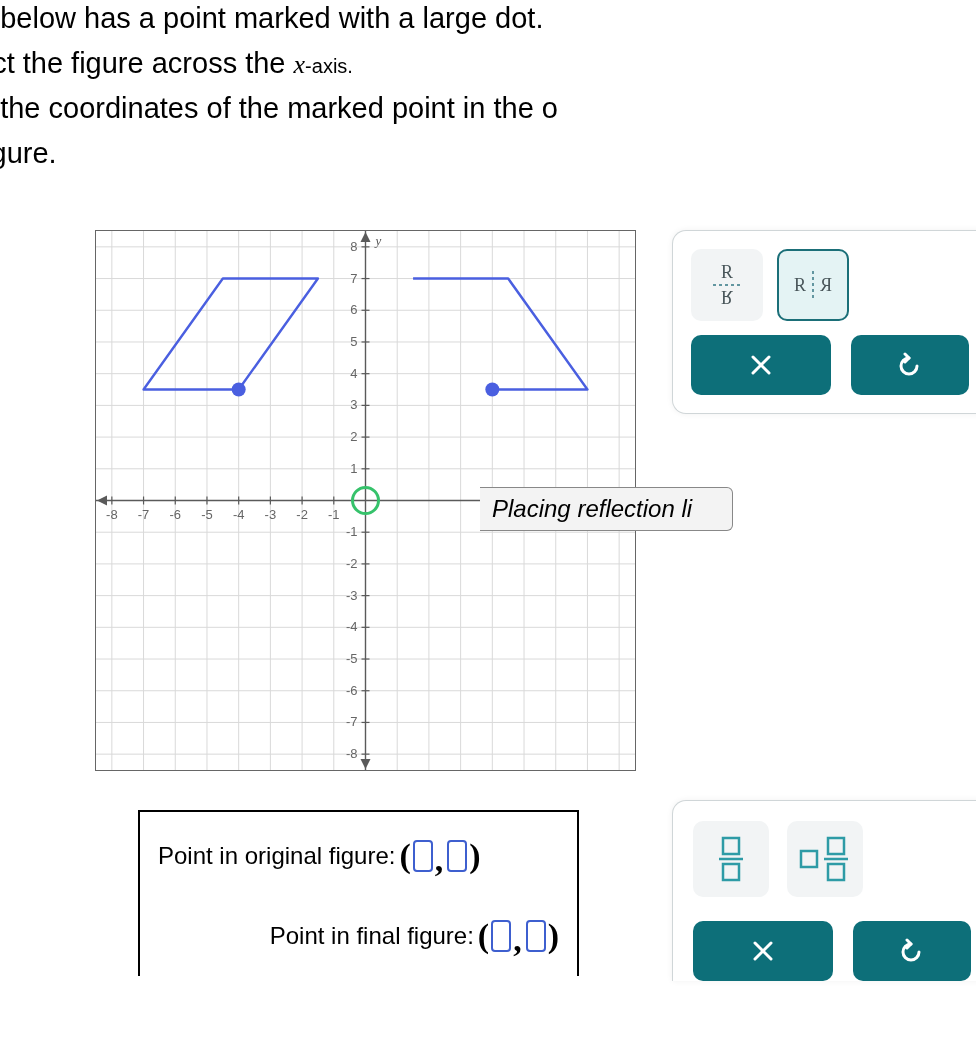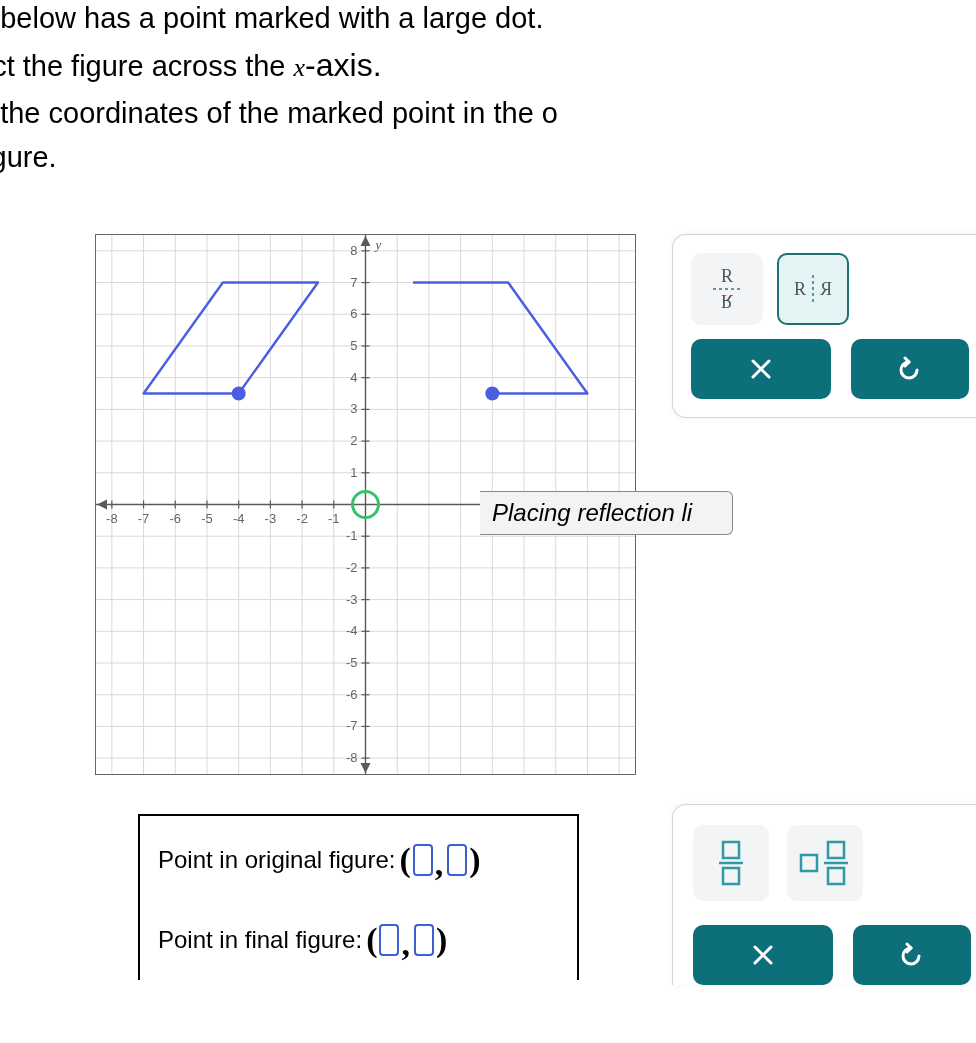--- a/index.html
+++ b/index.html
@@ -21,21 +21,21 @@
     margin-left: -24px;
     margin-top: -4px;
   }
   .problem-text .axis-var {
     font-family: "Times New Roman", serif;
     font-style: italic;
     font-size: 26px;
   }
   .problem-text .axis-suffix {
     font-family: Verdana, Geneva, sans-serif;
-    font-size: 32px;
+    font-size: 20px;
   }
   .work-area {
     position: relative;
     margin-top: 54px;
   }
   .graph-frame {
     position: absolute;
     left: 95px;
     top: 0;
     width: 541px;
@@ -108,21 +108,21 @@
     position: absolute;
     left: 138px;
     top: 580px;
     width: 441px;
     border: 2px solid #000;
     border-bottom: none;
     padding: 22px 18px 18px 18px;
     font-size: 24px;
   }
   .answer-row { display:flex; align-items:center; margin-bottom: 36px; height: 44px;}
-  .answer-row:last-child { margin-bottom: 0; }
+  .answer-row:last-child { margin-bottom: 0; justify-content: flex-end; }
   .coord {
     font-family: "Times New Roman", serif;
     font-size: 34px;
     display:inline-flex;
     align-items:center;
     margin-left: 4px;
     font-weight: bold;
   }
   .coord .paren { font-weight: bold; }
   .coord .slot {

